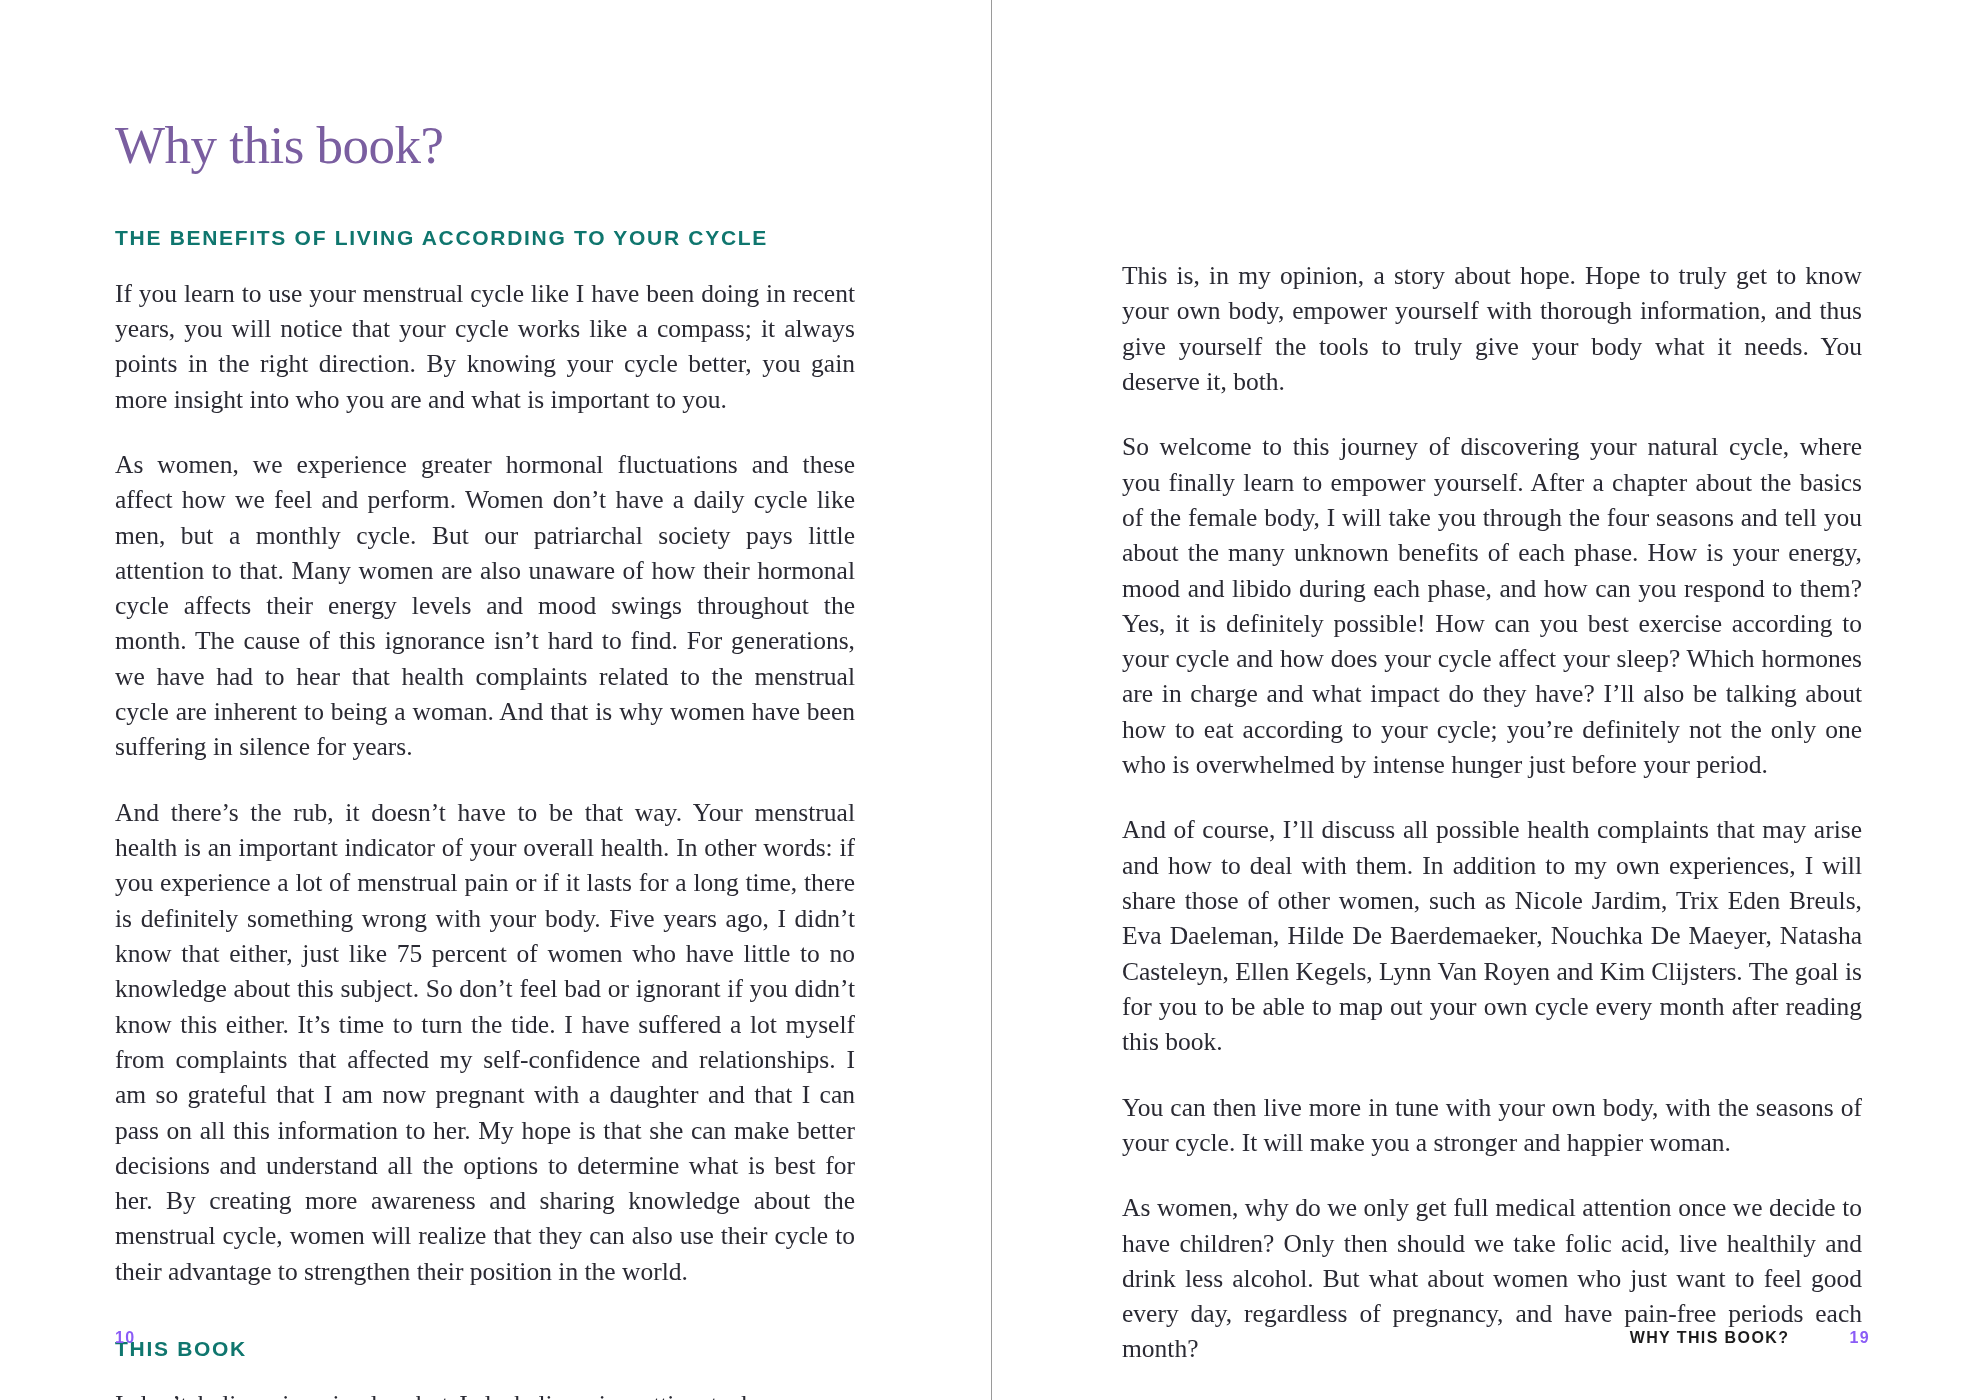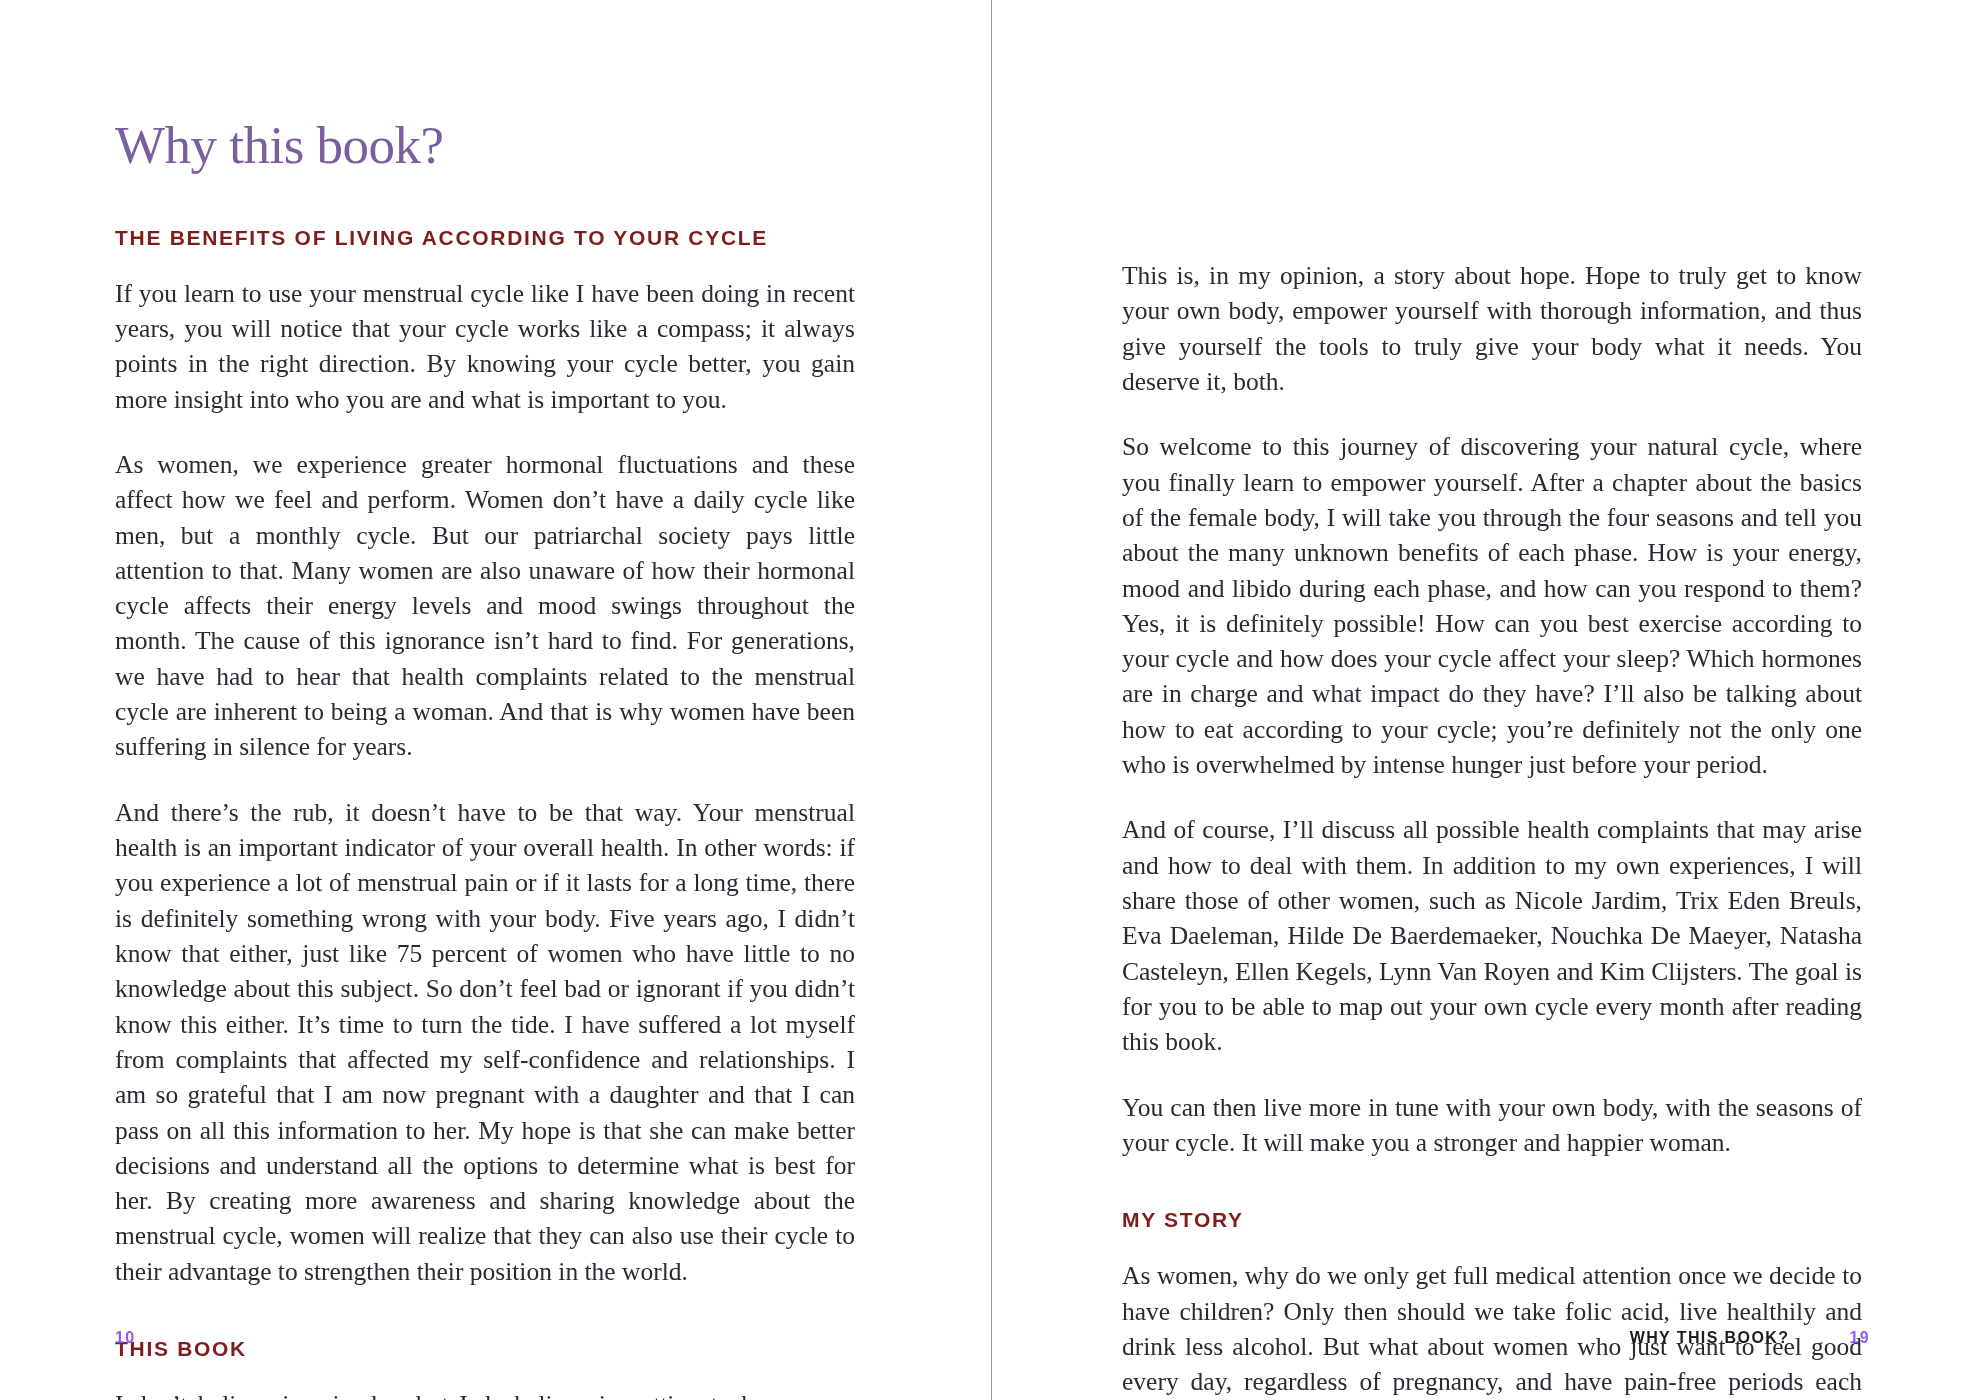--- a/index.html
+++ b/index.html
@@ -60,21 +60,21 @@
     font-weight: 400;
     color: #7a5ea0;
     letter-spacing: -0.5px;
     margin: 0 0 52px 0;
   }
 
   .section-heading {
     font-family: "Liberation Sans", sans-serif;
     font-size: 21px;
     font-weight: 700;
-    color: #7f1d1d;
+    color: #0f766e;
     letter-spacing: 1.7px;
     margin: 0 0 26px 0;
     text-transform: uppercase;
   }
   .section-heading.spaced-top {
     margin-top: 48px;
   }
 
   p.body-text {
     font-family: "Liberation Serif", serif;
@@ -147,21 +147,20 @@
   <div class="gutter"></div>
 
   <div class="page page-right">
     <div class="content-right">
 
       <p class="body-text">This is, in my opinion, a story about hope. Hope to truly get to know your own body, empower yourself with thorough information, and thus give yourself the tools to truly give your body what it needs. You deserve it, both.</p>
       <p class="body-text">So welcome to this journey of discovering your natural cycle, where you finally learn to empower yourself. After a chapter about the basics of the female body, I will take you through the four seasons and tell you about the many unknown benefits of each phase. How is your energy, mood and libido during each phase, and how can you respond to them? Yes, it is definitely possible! How can you best exercise according to your cycle and how does your cycle affect your sleep? Which hormones are in charge and what impact do they have? I’ll also be talking about how to eat according to your cycle; you’re definitely not the only one who is overwhelmed by intense hunger just before your period.</p>
       <p class="body-text">And of course, I’ll discuss all possible health complaints that may arise and how to deal with them. In addition to my own experiences, I will share those of other women, such as Nicole Jardim, Trix Eden Breuls, Eva Daeleman, Hilde De Baerdemaeker, Nouchka De Maeyer, Natasha Casteleyn, Ellen Kegels, Lynn Van Royen and Kim Clijsters. The goal is for you to be able to map out your own cycle every month after reading this book.</p>
       <p class="body-text">You can then live more in tune with your own body, with the seasons of your cycle. It will make you a stronger and happier woman.</p>
 
-      <h2 class="section-heading spaced-top">MY STORY</h2>
 
       <p class="body-text">As women, why do we only get full medical attention once we decide to have children? Only then should we take folic acid, live healthily and drink less alcohol. But what about women who just want to feel good every day, regardless of pregnancy, and have pain-free periods each month?</p>
 
     </div>
 
     <div class="footer footer-right-group">
       <span class="running-head">WHY THIS BOOK?</span>
       <span class="page-num">19</span>
     </div>
   </div>

